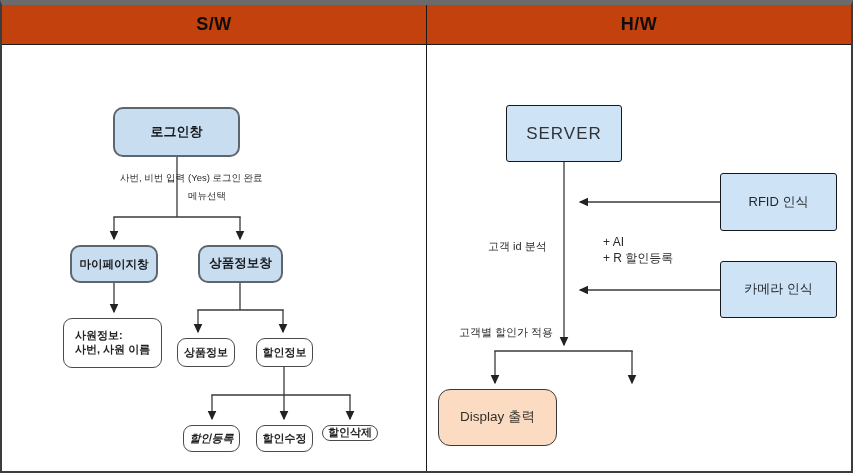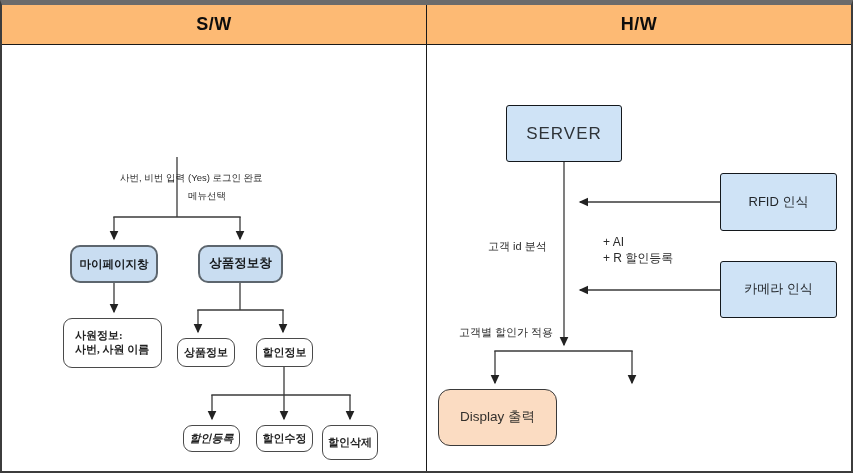--- a/index.html
+++ b/index.html
@@ -4,41 +4,41 @@
 <style>
   * { margin:0; padding:0; box-sizing:border-box; }
   html,body { background:#fff; }
   body { font-family:"Liberation Sans","DejaVu Sans",sans-serif; color:#1c1c1c; }
   .frame {
     position:relative; width:853px; height:473px; background:#fff;
     border:2px solid #3c3c3c; border-top:5px solid #6b6b6b; overflow:hidden;
   }
   .header { position:absolute; top:0; left:0; right:0; height:40px; display:flex; }
   .header-cell {
-    flex:1; background:#fdba74; border-bottom:1px solid #1a1a1a;
+    flex:1; background:#c2410c; border-bottom:1px solid #1a1a1a;
     display:flex; align-items:center; justify-content:center;
     font-size:18px; font-weight:bold; color:#0d0d0d; letter-spacing:.5px;
   }
   .header-cell + .header-cell { border-left:1px solid #1a1a1a; }
   .col-divider { position:absolute; top:40px; bottom:0; left:424px; width:1px; background:#1a1a1a; }
   svg.wires { position:absolute; left:0; top:0; width:853px; height:473px; }
   .node {
     position:absolute; display:flex; align-items:center; justify-content:center;
     text-align:center; line-height:1.25;
   }
   .blue-sw { background:#c9ddf1; border:2px solid #5d666e; border-radius:10px; font-size:12.5px; font-weight:600; color:#16191c; }
   .blue-hw { background:#cfe3f6; border:1.5px solid #14181c; border-radius:3px; font-size:13px; color:#23272b; }
   .white-node { background:#ffffff; border:1.6px solid #4a4a4a; border-radius:9px; font-size:11px; font-weight:600; color:#222; }
   .peach-node { border:1.6px solid #3a3a3a; border-radius:12px; font-size:13.5px; color:#33302c; }
   .server-text { font-size:17px; letter-spacing:1px; color:#2e3338; font-weight:400; }
   .lbl { position:absolute; white-space:nowrap; color:#2b2b2b; }
   .lbl-s { font-size:9.5px; }
   .lbl-m { font-size:11px; }
   .ml { white-space:pre-line; }
-  .left-align { text-align:left; justify-content:flex-start; padding-left:11px;font-family:Liberation Serif, serif; }
+  .left-align { text-align:left; justify-content:flex-start; padding-left:11px; }
 </style>
 </head>
 <body>
 
 <div class="frame">
 
   <div class="header">
     <div class="header-cell">S/W</div>
     <div class="header-cell">H/W</div>
   </div>
@@ -69,37 +69,38 @@
 
       <path d="M562,157 L562,340" marker-end="url(#ah)"></path>
       <path d="M718,197 L578,197" marker-end="url(#ah)"></path>
       <path d="M718,285 L578,285" marker-end="url(#ah)"></path>
       <path d="M492.3,346 L630.7,346"></path>
       <path d="M493,346 L493,378" marker-end="url(#ah)"></path>
       <path d="M630,346 L630,378" marker-end="url(#ah)"></path>
     </g>
   </svg>
 
+  <div class="node blue-sw" style="left:111px; top:102px; width:127px; height:50px; font-size:13px;">로그인창</div>
 
   <div class="lbl lbl-s" style="left:118px; top:167px;">사번, 비번 입력</div>
   <div class="lbl lbl-s" style="left:186px; top:167px;">(Yes) 로그인 완료</div>
   <div class="lbl lbl-s" style="left:186px; top:185px;">메뉴선택</div>
 
   <div class="node blue-sw" style="left:68px; top:240px; width:88px; height:38px; font-size:11.5px;">마이페이지창</div>
   <div class="node blue-sw" style="left:196px; top:240px; width:85px; height:38px;">상품정보창</div>
 
   <div class="node white-node ml left-align" style="left:61px; top:313px; width:99px; height:50px;">사원정보:
 사번, 사원 이름</div>
 
   <div class="node white-node" style="left:175px; top:333px; width:58px; height:29px;">상품정보</div>
   <div class="node white-node" style="left:254px; top:333px; width:57px; height:29px;">할인정보</div>
 
   <div class="node white-node" style="left:181px; top:420px; width:57px; height:27px;font-style:italic;">할인등록</div>
   <div class="node white-node" style="left:254px; top:420px; width:57px; height:27px;">할인수정</div>
-  <div class="node white-node" style="left:320px; top:420px; width:56px; height:35px;font-family:Liberation Serif, serif;">할인삭제</div>
+  <div class="node white-node" style="left:320px; top:420px; width:56px; height:16px;font-family:Liberation Serif, serif;">할인삭제</div>
 
   <div class="node blue-hw server-text" style="left:504px; top:100px; width:116px; height:57px;">SERVER</div>
 
   <div class="node blue-hw" style="left:718px; top:168px; width:117px; height:58px;">RFID 인식</div>
   <div class="node blue-hw" style="left:718px; top:256px; width:117px; height:57px;">카메라 인식</div>
 
   <div class="lbl lbl-m" style="left:486px; top:234px;">고객 id 분석</div>
   <div class="lbl lbl-m ml" style="left:601px; top:229px; line-height:16px; font-size:12px;">+ AI
 + R 할인등록</div>
   <div class="lbl lbl-m" style="left:457px; top:320px;">고객별 할인가 적용</div>

